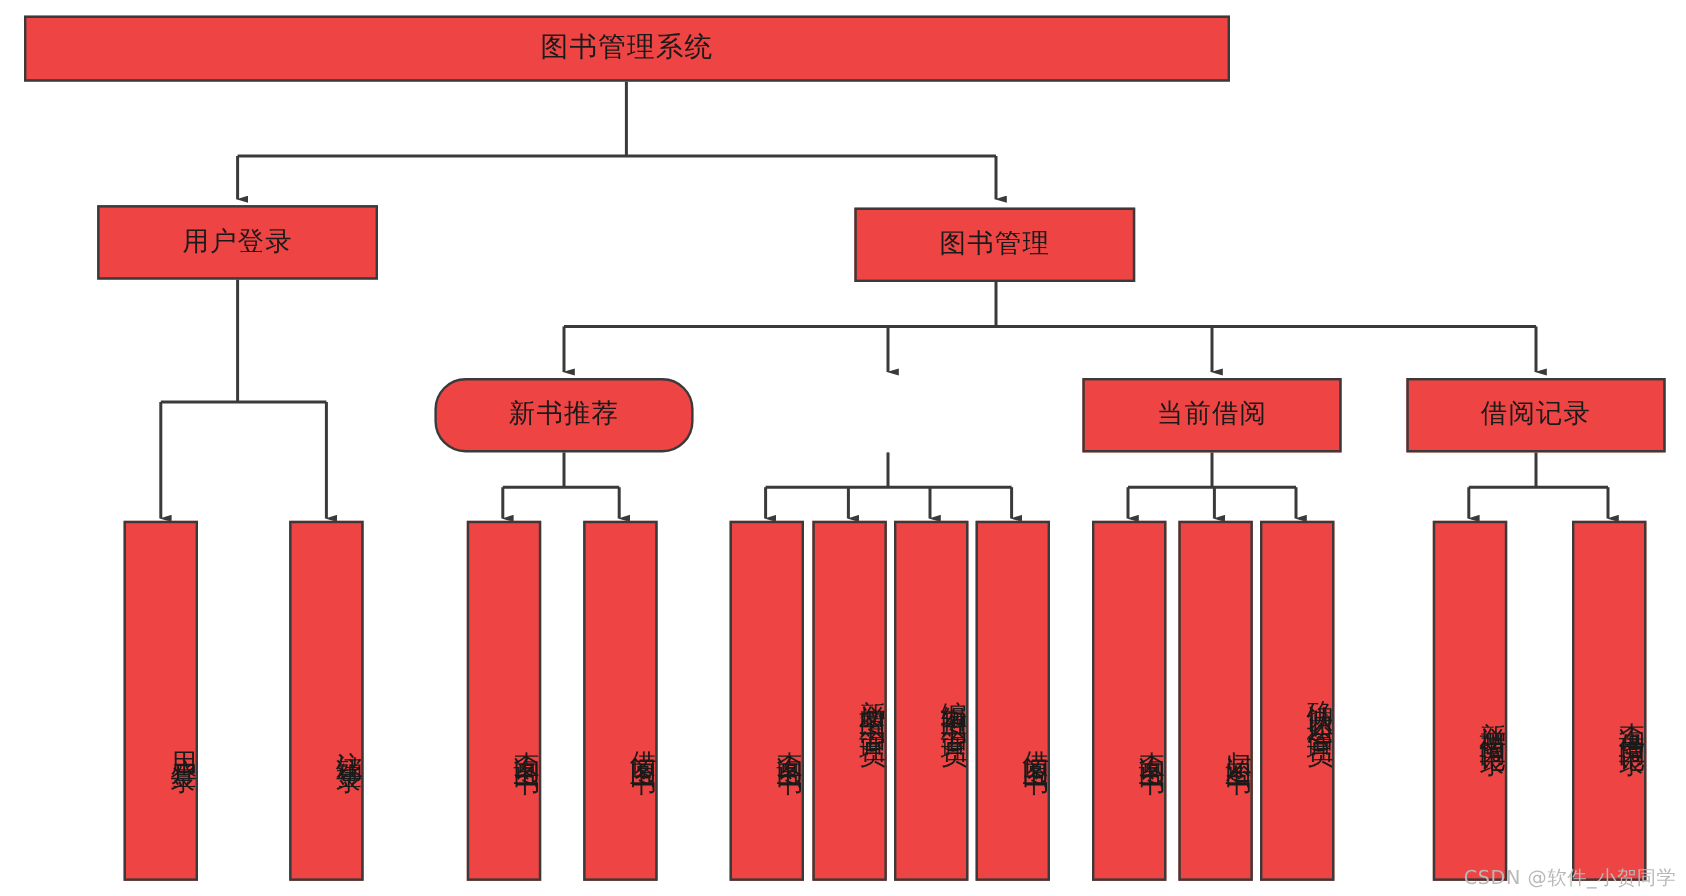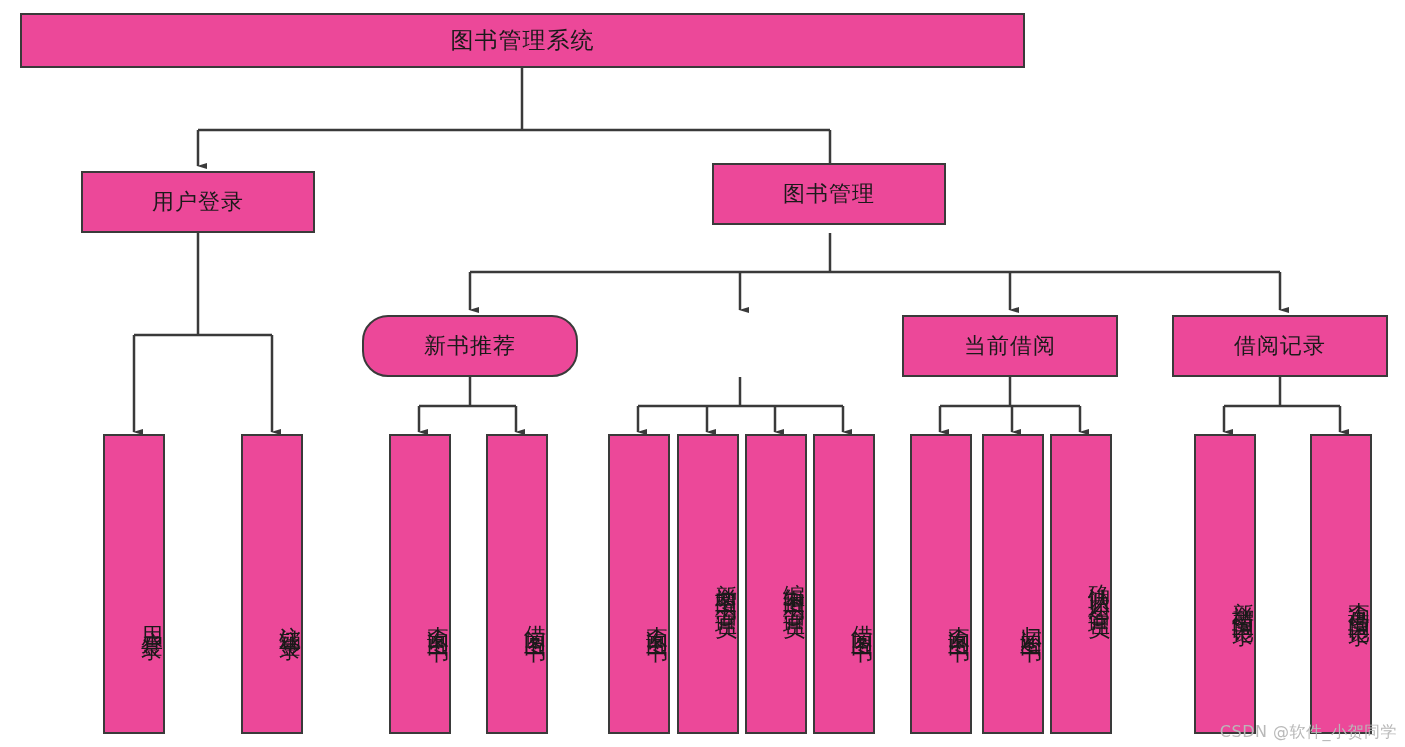--- a/index.html
+++ b/index.html
@@ -24,21 +24,21 @@
     left: 0;
     top: 0;
     width: 1405px;
     height: 747px;
     pointer-events: none;
   }
   .node {
     position: absolute;
     box-sizing: border-box;
     border: 2px solid #3a3a3a;
-    background: #ec4899;
+    background: #ef4444;
     display: flex;
     align-items: center;
     justify-content: center;
     text-align: left;
     color: #1a1a1a;
   }
   .node.h {
     font-size: 22px;
     line-height: 1.1;
     letter-spacing: 1px;
@@ -129,21 +129,21 @@
     </g>
   </svg>
 
   <div class="node h title" style="left:20px; top:13px; width:1005px; height:55px;">
     <span>图书管理系统</span>
   </div>
 
   <div class="node h" style="left:81px; top:171px; width:234px; height:62px;">
     <span>用户登录</span>
   </div>
-  <div class="node h" style="left:712px; top:163px; width:234px; height:62px;">
+  <div class="node h" style="left:712px; top:173px; width:234px; height:62px;">
     <span>图书管理</span>
   </div>
 
   <div class="node h" style="left:362px; top:315px; width:216px; height:62px;border-radius:26px;">
     <span>新书推荐</span>
   </div>
   <div class="node h" style="left:1172px; top:315px; width:216px; height:62px;">
     <span>借阅记录</span>
   </div>
   <div class="node h" style="left:902px; top:315px; width:216px; height:62px;">

